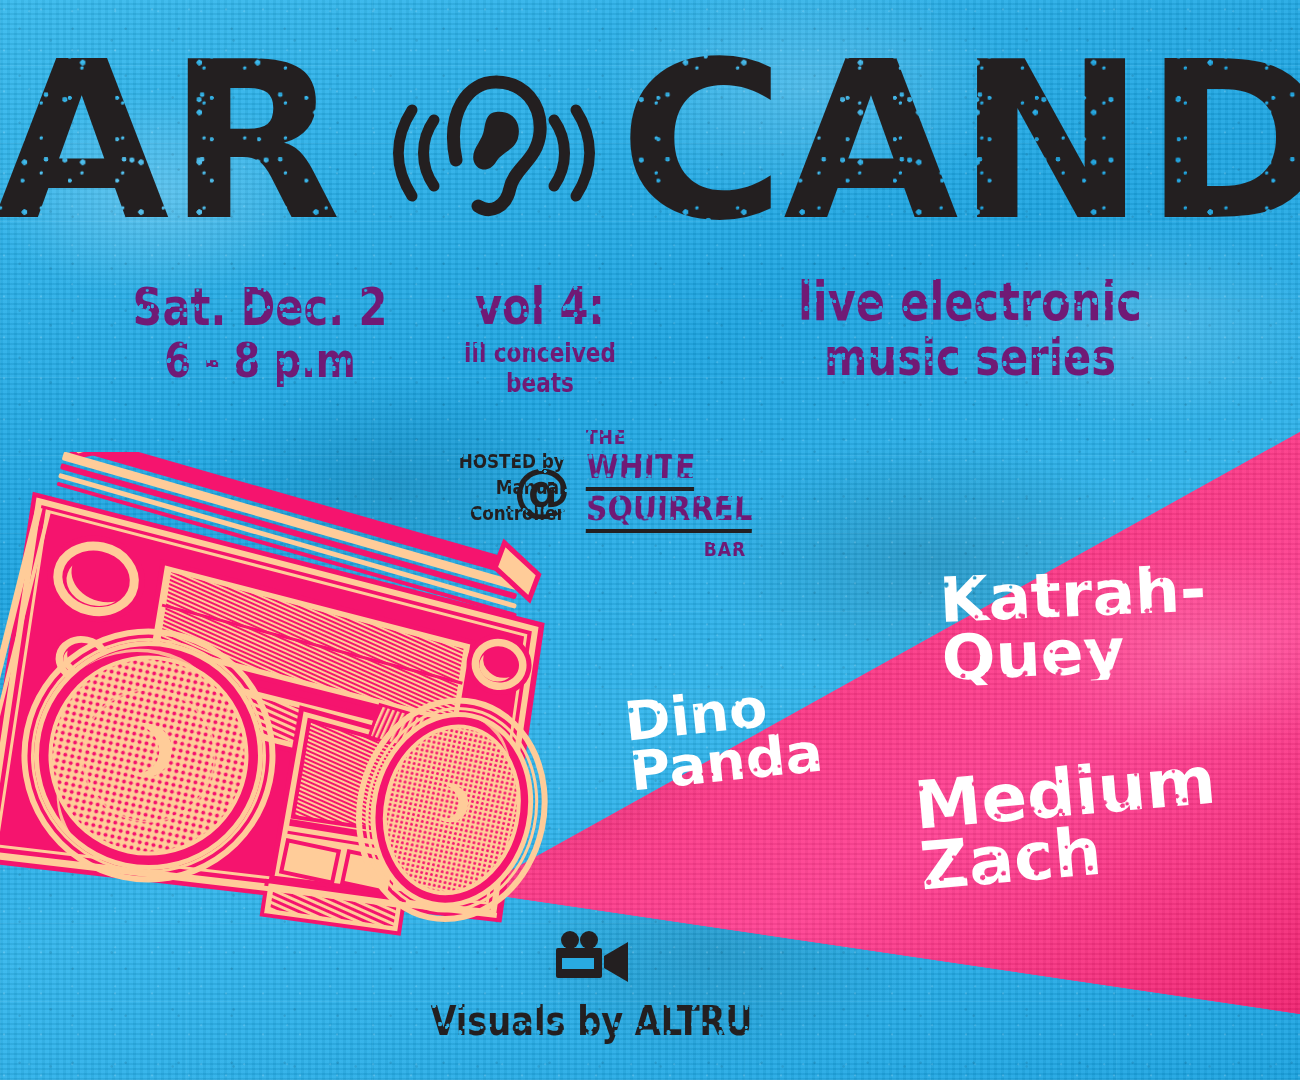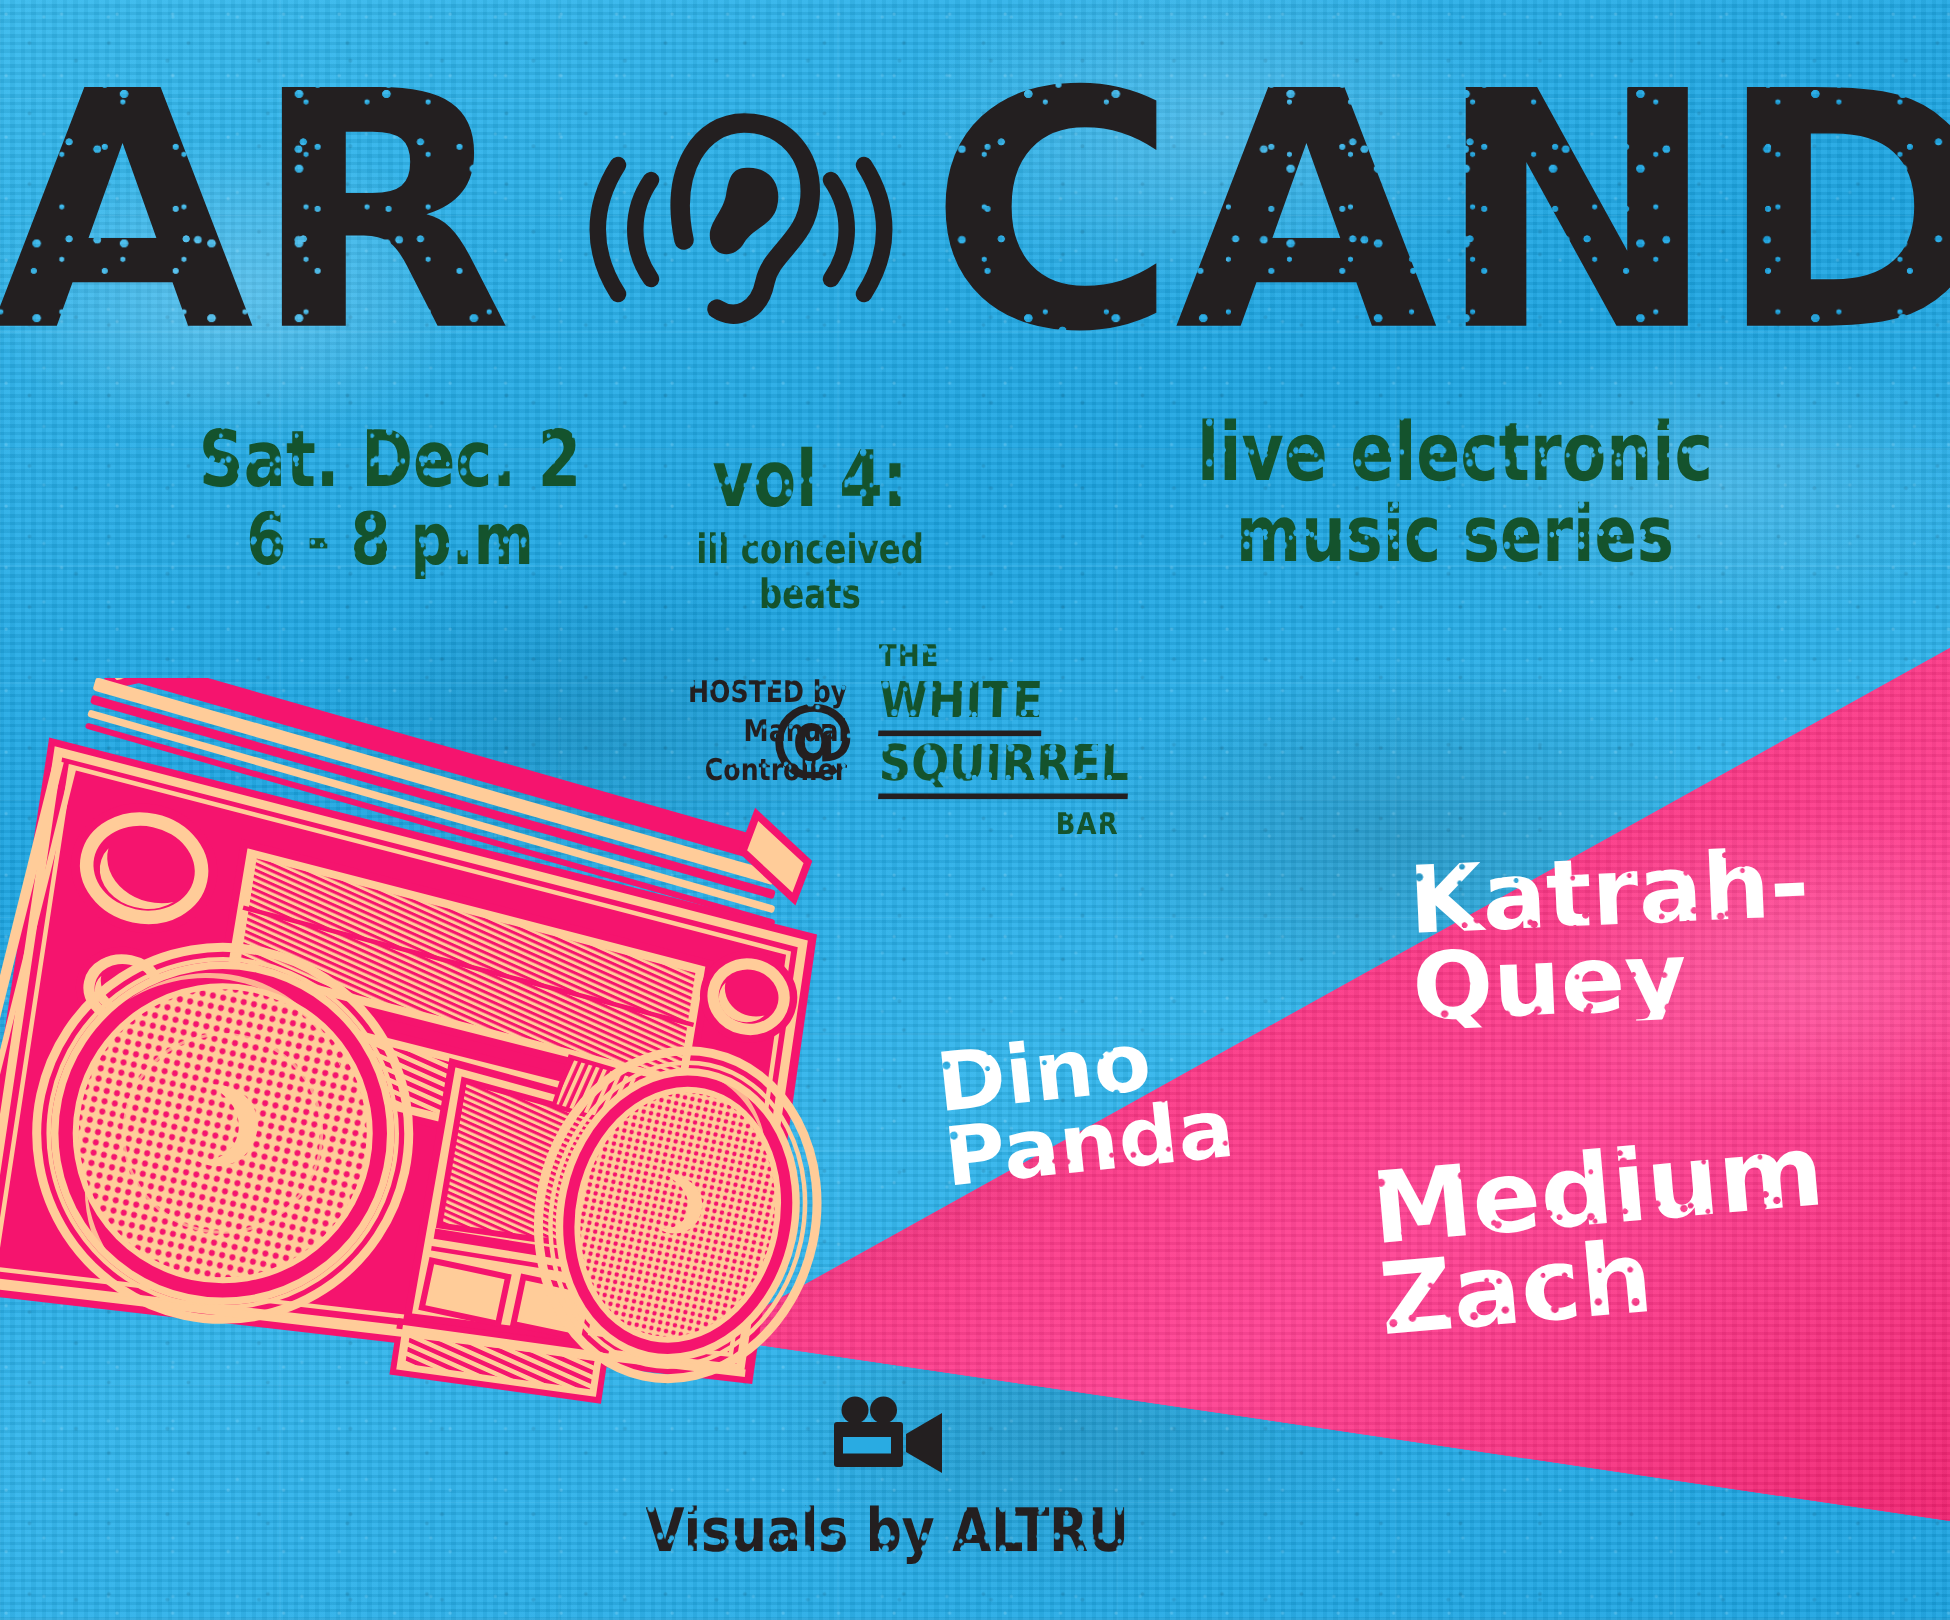--- a/index.html
+++ b/index.html
@@ -112,52 +112,52 @@
     transform-origin:center;
   }
   .hl-left  { margin-right:56px; }
   .hl-right { margin-left:56px; }
 
   .ear-icon { width:230px; height:150px; flex:0 0 auto; }
 
   
   .sub-row { position:absolute; left:0; top:272px; width:1300px; height:130px; }
 
-  .blk { position:absolute; color:#14532d; text-align:center; }
+  .blk { position:absolute; color:#701a75; text-align:center; }
   .cond {
     font-family:"DejaVu Sans", sans-serif;
     font-weight:700;
     transform:scaleX(.80);
     transform-origin:center;
     display:block;
     white-space:nowrap;
   }
 
   #date-block { left:100px; top:8px; width:320px; }
   #date-line1 { font-size:52px; line-height:1.04; }
   #date-line2 { font-size:48px; line-height:1.10; }
 
-  #vol-block { left:425px; top:22px; width:230px; }
+  #vol-block { left:425px; top:8px; width:230px; }
   #vol-line1 { font-size:52px; line-height:1.02; }
   #vol-sub   { font-size:27px; line-height:1.12; margin-top:5px; }
 
   #tag-block { left:730px; top:2px; width:480px; }
   #tag-line1 { font-size:54px; line-height:1.02; }
   #tag-line2 { font-size:52px; line-height:1.08; }
 
   
   .host-row { position:absolute; left:0; top:443px; width:1300px; height:100px; }
 
   #hosted-block { position:absolute; left:390px; top:5px; width:190px; text-align:right; color:#231f20; }
   .hosted-l { font-family:"DejaVu Sans", sans-serif; font-weight:700; font-size:20px; line-height:1.30; transform:scaleX(.84); transform-origin:center; display:block; white-space:nowrap; }
 
   #at-sign { position:absolute; left:505px; top:18px; width:74px; text-align:center;
              font-family:"DejaVu Sans", sans-serif; font-weight:700; font-size:58px; color:#231f20; line-height:1; }
 
-  #venue-block { position:absolute; left:586px; top:-18px; width:160px; color:#14532d; }
+  #venue-block { position:absolute; left:586px; top:-18px; width:160px; color:#701a75; }
   .v-the  { font-family:"DejaVu Sans", sans-serif; font-weight:700; font-size:20px; letter-spacing:1px; transform:scaleX(.86); transform-origin:left center; display:block; }
   .v-main { font-family:"DejaVu Sans", sans-serif; font-weight:700; font-size:33px; line-height:1.12;
             transform:scaleX(.90) skewX(-2deg); transform-origin:left center; display:block; white-space:nowrap;
             border-bottom:4px solid #231f20; padding-bottom:1px; width:max-content; }
   .v-bar  { font-family:"DejaVu Sans", sans-serif; font-weight:700; font-size:20px; letter-spacing:1px;
             transform:scaleX(.86); transform-origin:right center; display:block; text-align:right; margin-top:4px; }
 
   
   .artist {
     position:absolute;

